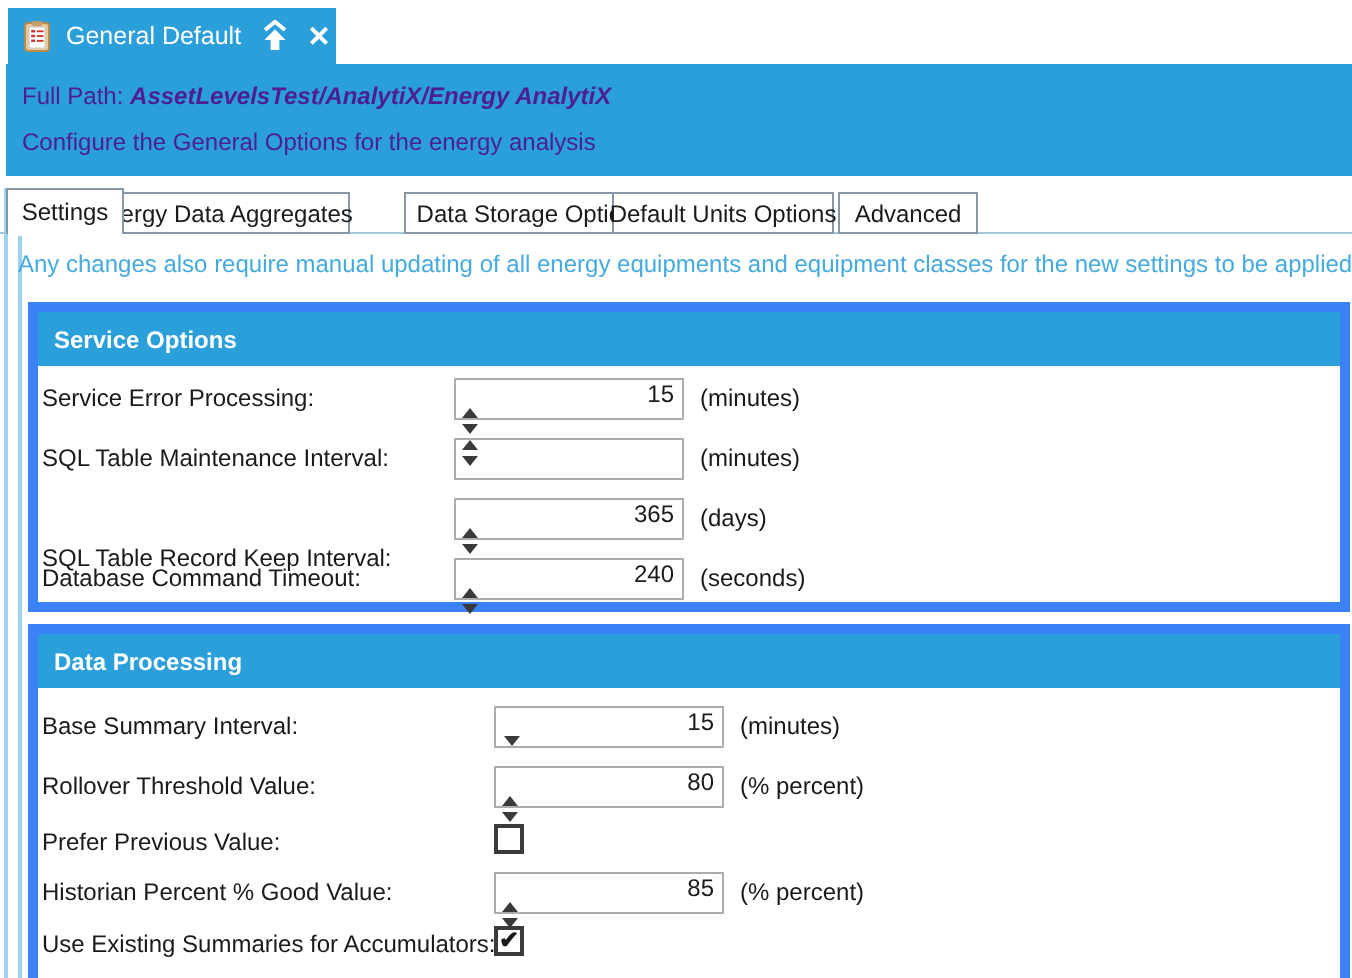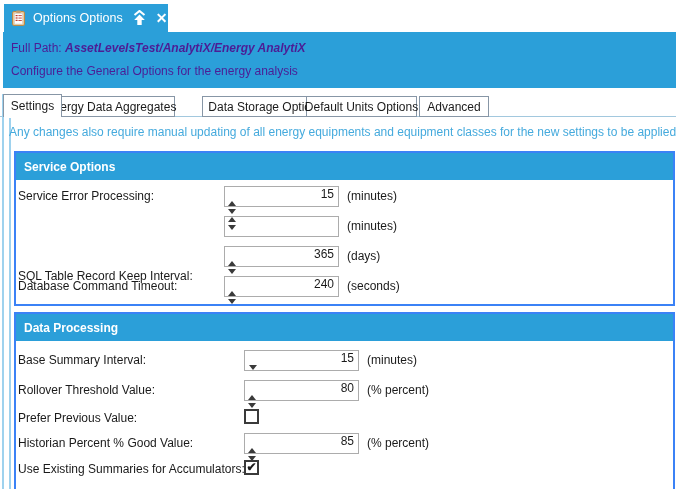--- a/index.html
+++ b/index.html
@@ -29,21 +29,21 @@
 
   
   .rail { position:absolute; width:2px; background:#9ed2ee; }
   .rail.r1 { left:2px; top:94px; height:395px; }
   .rail.r2 { left:9px; top:118px; height:371px; }
 
   
   .warning { position:absolute; left:9px; top:125px; color:#45aadd; white-space:nowrap; }
 
   
-  .group { position:absolute; left:14px; width:661px; border:2px solid #3b82f6; background:#fff; }
+  .group { position:absolute; left:14px; width:661px; border:5px solid #3b82f6; background:#fff; }
   .group.service { top:151px; height:155px; }
   .group.data { top:312px; height:200px; border-bottom:none; }
   .group-header { position:absolute; left:0; top:0; right:0; height:27px; background:#2b9fd9;
     color:#fff; font-weight:bold; display:flex; align-items:center; padding-left:8px; }
 
   .row-label { position:absolute; left:2px; white-space:nowrap; }
   .unit { position:absolute; white-space:nowrap; }
 
   .spinbox, .combobox { position:absolute; width:115px; height:21px; border:1px solid #acacac;
     background:#fff; display:flex; align-items:stretch;flex-direction:column; }
@@ -78,21 +78,21 @@
         <rect x="2.5" y="3.5" width="8" height="10.5" fill="#ffffff" stroke="#c9c9c9" stroke-width="0.5"></rect>
         <rect x="4" y="0.5" width="5" height="2.6" rx="1" fill="#c69c6d"></rect>
         <rect x="3.6" y="5" width="2" height="1.2" fill="#c0392b"></rect>
         <rect x="3.6" y="7.4" width="2" height="1.2" fill="#c0392b"></rect>
         <rect x="3.6" y="9.8" width="2" height="1.2" fill="#c0392b"></rect>
         <rect x="6.4" y="5.2" width="3.4" height="0.9" fill="#c0392b"></rect>
         <rect x="6.4" y="7.6" width="3.4" height="0.9" fill="#c0392b"></rect>
         <rect x="6.4" y="10" width="3.4" height="0.9" fill="#c0392b"></rect>
       </svg>
     </span>
-    <span class="doc-tab-title">Options Options</span>
+    <span class="doc-tab-title">General Default</span>
     <span class="doc-icon">
       <svg width="17" height="16" viewBox="0 0 17 16">
         <path d="M3.5 5 L8.5 0.9 L13.5 5" fill="none" stroke="#ffffff" stroke-width="2"></path>
         <path d="M8.5 4.6 L13.8 10 H10.7 V15 H6.3 V10 H3.2 Z" fill="#ffffff"></path>
       </svg>
     </span>
     <span class="close-glyph">✕</span>
   </div>
 
   <div class="banner">
@@ -122,20 +122,21 @@
     <span class="row-label vmid" style="top:33px;">Service Error Processing:</span>
     <div class="spinbox" style="left:208px; top:33px;">
       <input value="15" style="">
       <div class="spin-ctl">
         <div class="tri-up"></div>
         <div class="tri-down"></div>
       </div>
     </div>
     <span class="unit vmid" style="left:331px; top:33px;">(minutes)</span>
 
+    <span class="row-label vmid" style="top:63px;">SQL Table Maintenance Interval:</span>
     <div class="spinbox" style="left:208px; top:63px;">
       <div class="spin-ctl">
         <div class="tri-up"></div>
         <div class="tri-down"></div>
       </div>
     </div>
     <span class="unit vmid" style="left:331px; top:63px;">(minutes)</span>
 
     <span class="row-label vmid" style="top:93px;margin-top:20px;">SQL Table Record Keep Interval:</span>
     <div class="spinbox" style="left:208px; top:93px;">

